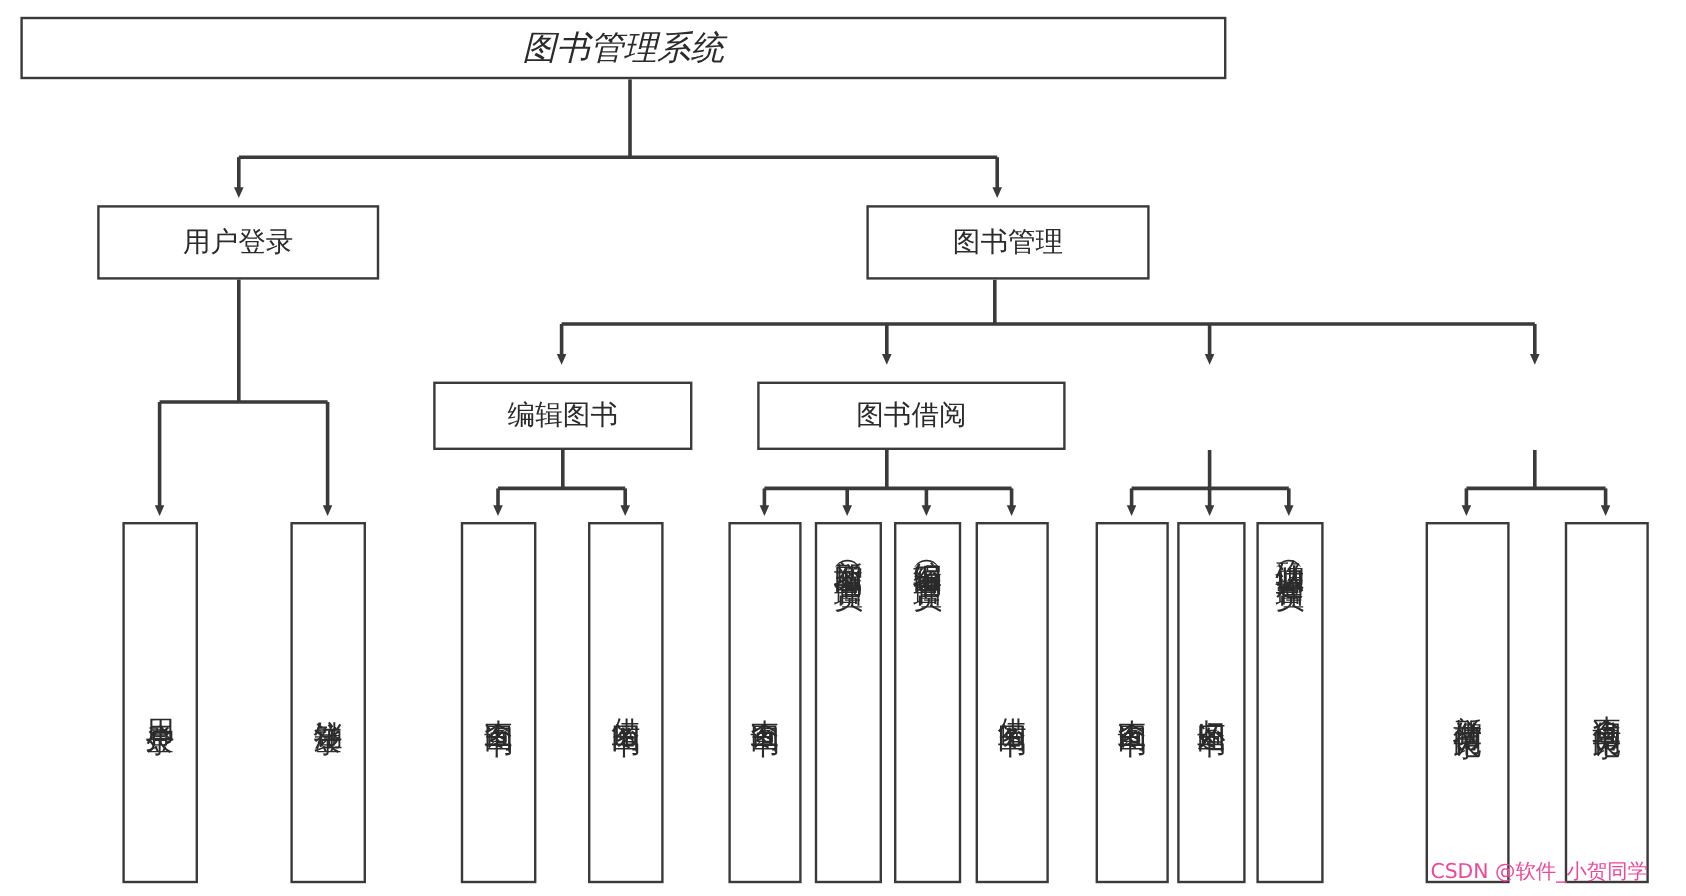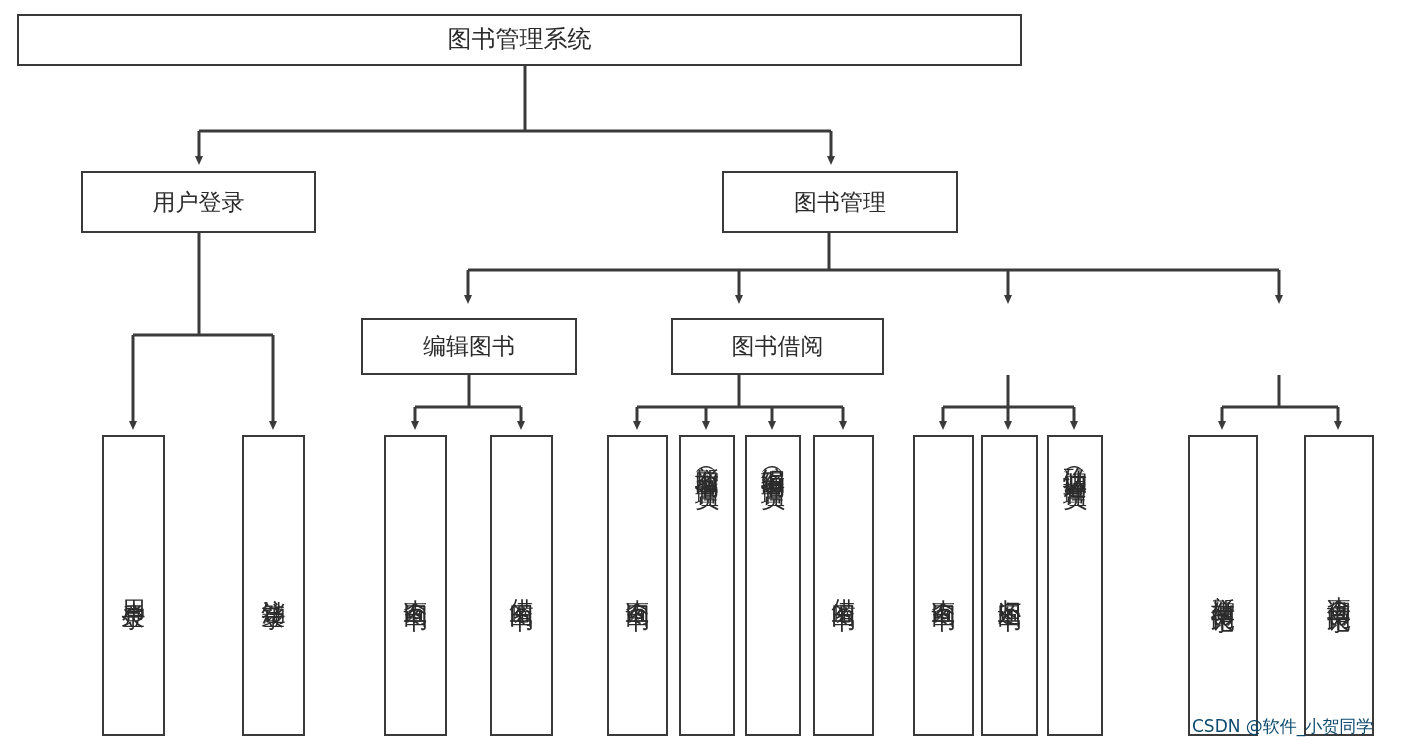--- a/index.html
+++ b/index.html
@@ -43,21 +43,22 @@
     line-height: 1.32;
     color: #2b2b2b;
   }
   
   .node.horiz .node-label {
     writing-mode: horizontal-tb;
     white-space: nowrap;
     font-size: 23px;
   }
   .node.root .node-label {
-    font-size: 24px;
+    font-size: 28px;
+    font-style: italic;
   }
   
   .node.vert {
     align-items: center;
     justify-content: center;
     padding: 10px 0;
   }
   .node.vert .node-label {
     writing-mode: vertical-rl;
     text-orientation: upright;
@@ -65,21 +66,21 @@
     font-size: 24px;
     letter-spacing: 3px;
     line-height: 1;
   }
   
   .node.vert.top-anchored {
     align-items: flex-start;
   }
   .watermark {
     position: absolute;
-    color: #0c4a6e;
+    color: #ec4899;
     font-size: 17px;
     white-space: nowrap;
     z-index: 5;
     font-family: "DejaVu Sans", "Liberation Sans", sans-serif;
   }
 </style>
 </head>
 <body>
 
 <div id="diagram">
@@ -141,21 +142,21 @@
   <div class="node horiz" style="left:81px; top:171px; width:235px; height:62px;">
     <span class="node-label">用户登录</span>
   </div>
   <div class="node horiz" style="left:711px; top:171px; width:236px; height:62px;margin-left:11px;">
     <span class="node-label">图书管理</span>
   </div>
 
   <div class="node horiz" style="left:361px; top:318px; width:216px; height:57px;">
     <span class="node-label">编辑图书</span>
   </div>
-  <div class="node horiz" style="left:671px; top:318px; width:213px; height:57px;">
+  <div class="node horiz" style="left:631px; top:318px; width:257px; height:57px;">
     <span class="node-label">图书借阅</span>
   </div>
 
   <div class="node vert" style="left:102px; top:435px; width:63px; height:301px;">
     <span class="node-label">用户登录</span>
   </div>
   <div class="node vert" style="left:242px; top:435px; width:63px; height:301px;">
     <span class="node-label">注销登录</span>
   </div>
 

